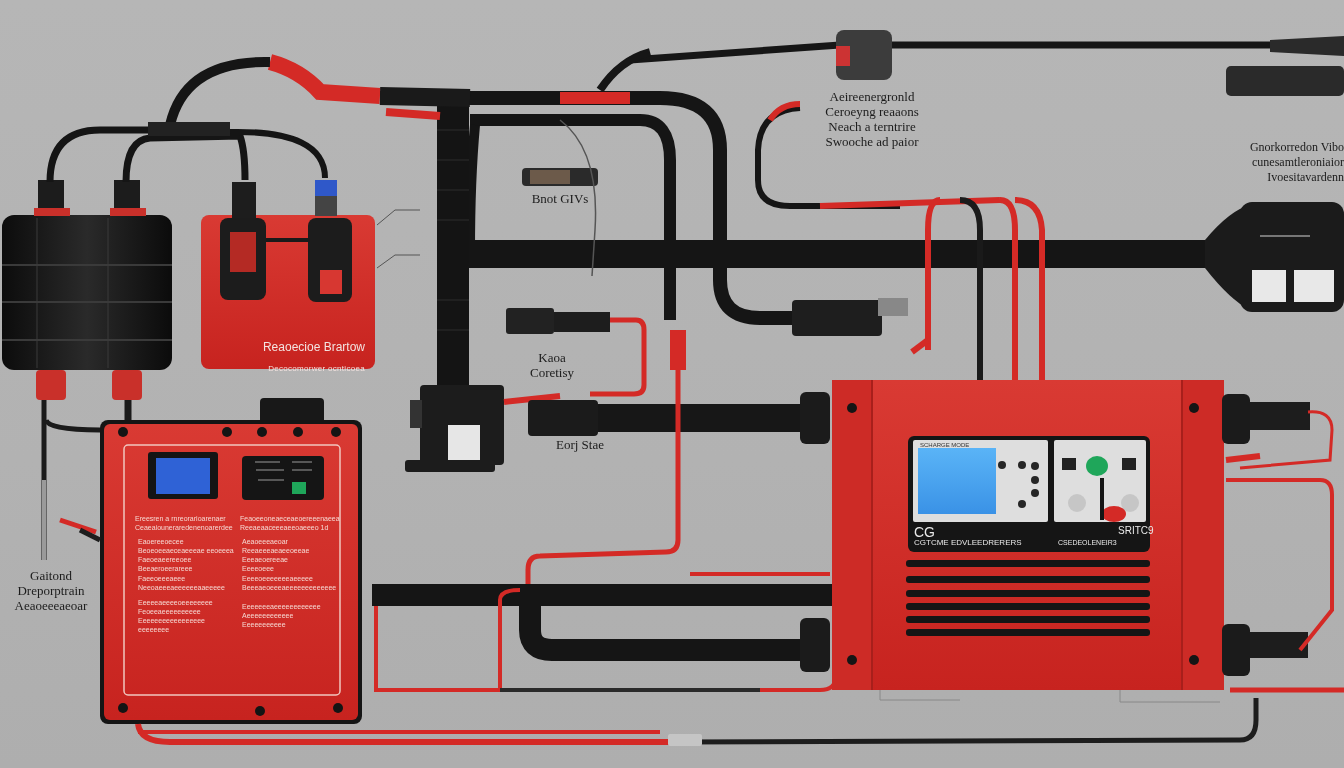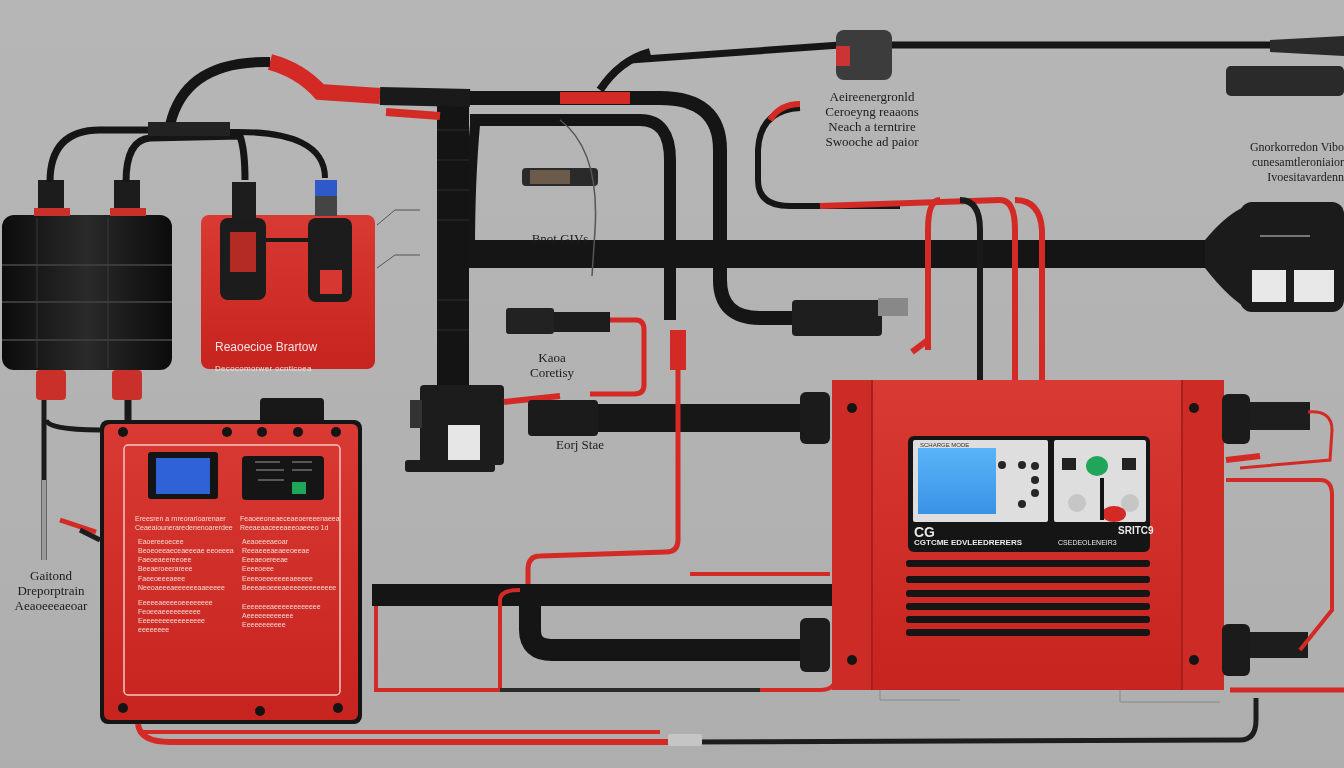--- a/index.html
+++ b/index.html
@@ -1,24 +1,24 @@
 <!DOCTYPE html>
 <html><head>
 <meta charset="utf-8">
 <style>
   html,body{margin:0;padding:0;}
   body{width:1344px;height:768px;overflow:hidden;background:#b4b4b4;font-family:"Liberation Sans",sans-serif;}
   #stage{position:relative;width:1344px;height:768px;background:linear-gradient(180deg,#b6b6b6 0%,#b2b2b2 60%,#aeaeae 100%);}
   svg.wires{position:absolute;left:0;top:0;width:1344px;height:768px;}
   .label{position:absolute;color:#1c1c1c;font-size:13px;line-height:15px;text-align:center;white-space:nowrap;font-family:"Liberation Serif",serif;}
-  .panel-text{position:absolute;color:#f3e3e0;font-size:12px;line-height:13px;text-align:left;font-family:"Liberation Sans",sans-serif;}
+  .panel-text{position:absolute;color:#f3e3e0;font-size:12px;line-height:13px;text-align:right;font-family:"Liberation Sans",sans-serif;}
   .panel-sub{font-size:8px;letter-spacing:0.3px;margin-top:8px;}
   .instr{position:absolute;color:#f6d8d2;font-size:7px;line-height:9px;white-space:nowrap;font-family:"Liberation Sans",sans-serif;}
   .mini{position:absolute;color:#cfcfcf;font-size:6px;line-height:7px;white-space:nowrap;}
-  .brand{position:absolute;color:#e9e9e9;font-family:"Liberation Sans",sans-serif;font-weight:bold;white-space:nowrap;}
+  .brand{position:absolute;color:#e9e9e9;font-family:"Liberation Sans",sans-serif;font-weight:normal;white-space:nowrap;}
 </style>
 </head>
 <body>
 
 <div id="stage">
 
 <svg class="wires" viewBox="0 0 1344 768">
   <defs>
     <linearGradient id="redbox" x1="0" y1="0" x2="0" y2="1">
       <stop offset="0" stop-color="#d93a33"></stop>
@@ -259,21 +259,21 @@
   <div>Neach a terntrire</div>
   <div>Swooche ad paior</div>
 </div>
 
 <div class="label" style="left:1222px;top:100px;width:122px;font-size:12px;line-height:15px;text-align:right;margin-top:40px;">
   <div>Gnorkorredon Vibo</div>
   <div>cunesamtleroniaior</div>
   <div>Ivoesitavardenn</div>
 </div>
 
-<div class="label" style="left:520px;top:191px;width:80px;margin-top:40px;">Bnot GIVs</div>
+<div class="label" style="left:520px;top:191px;width:80px;">Bnot GIVs</div>
 
 <div class="panel-text" style="left:215px;top:341px;width:150px;">
   <div>Reaoecioe Brartow</div>
   <div class="panel-sub">Decocomorwer ocnticoea</div>
 </div>
 
 <div class="label" style="left:510px;top:342px;width:84px;margin-top:8px;">
   <div>Kaoa</div>
   <div>Coretisy</div>
 </div>

